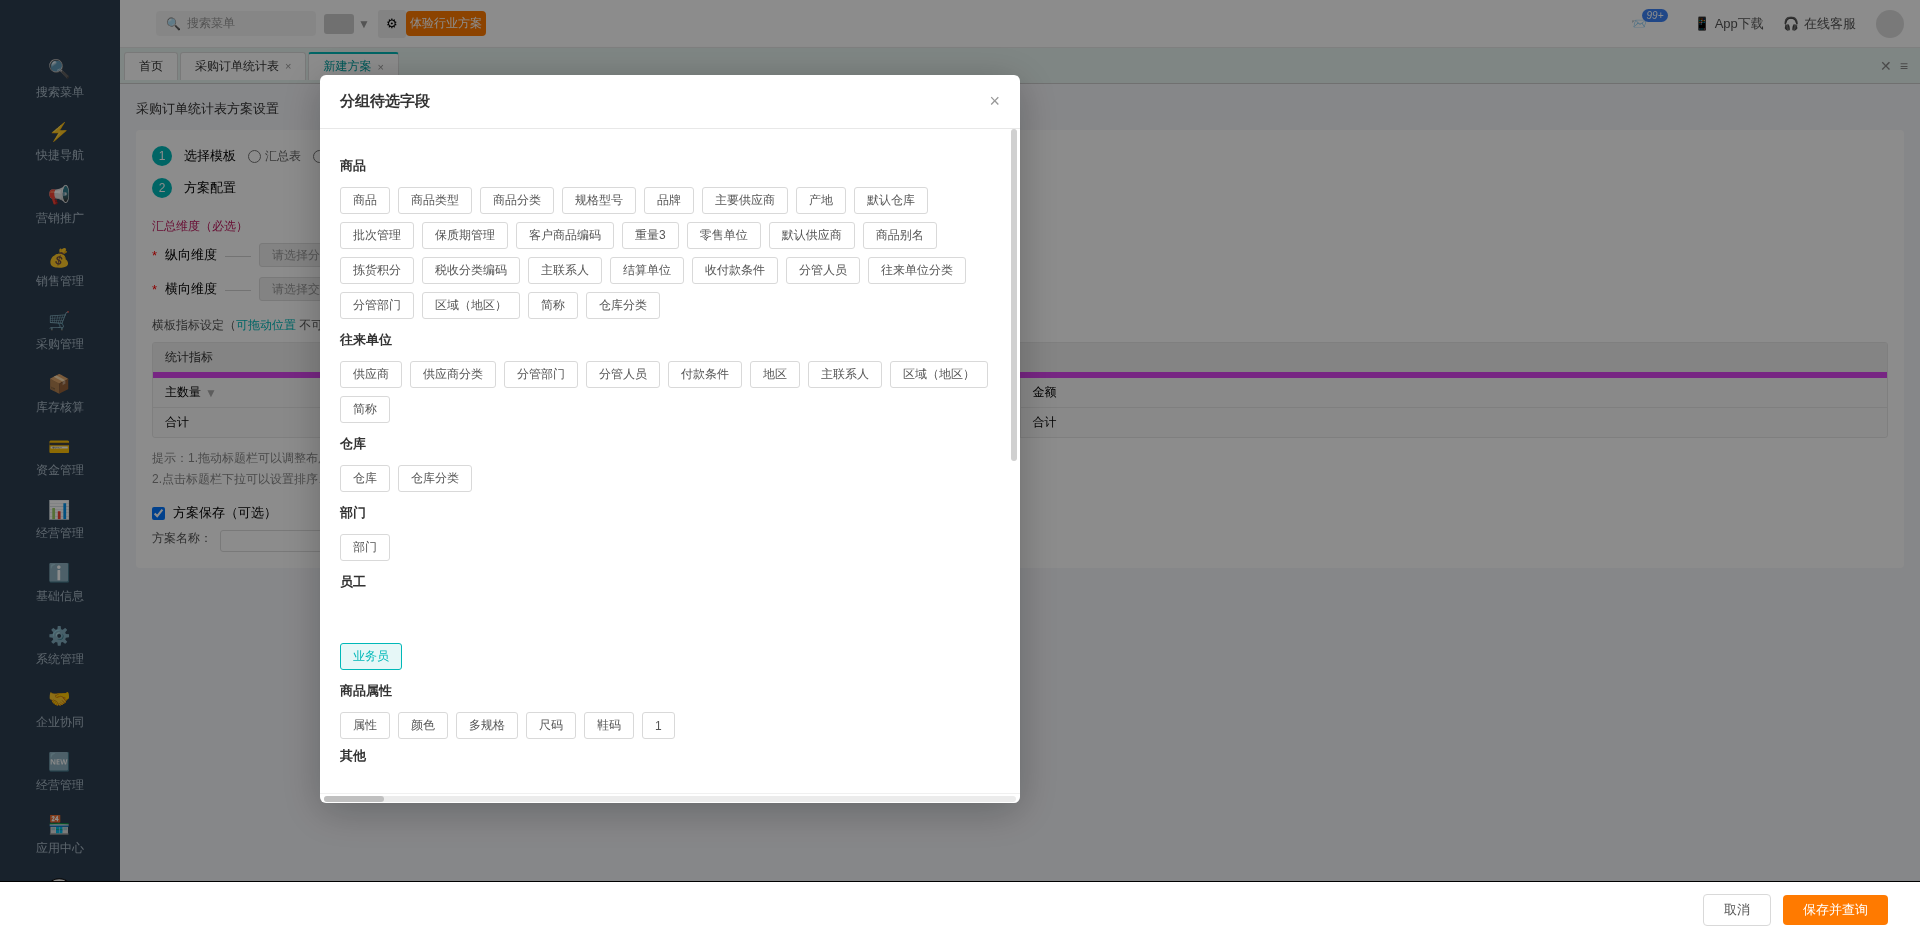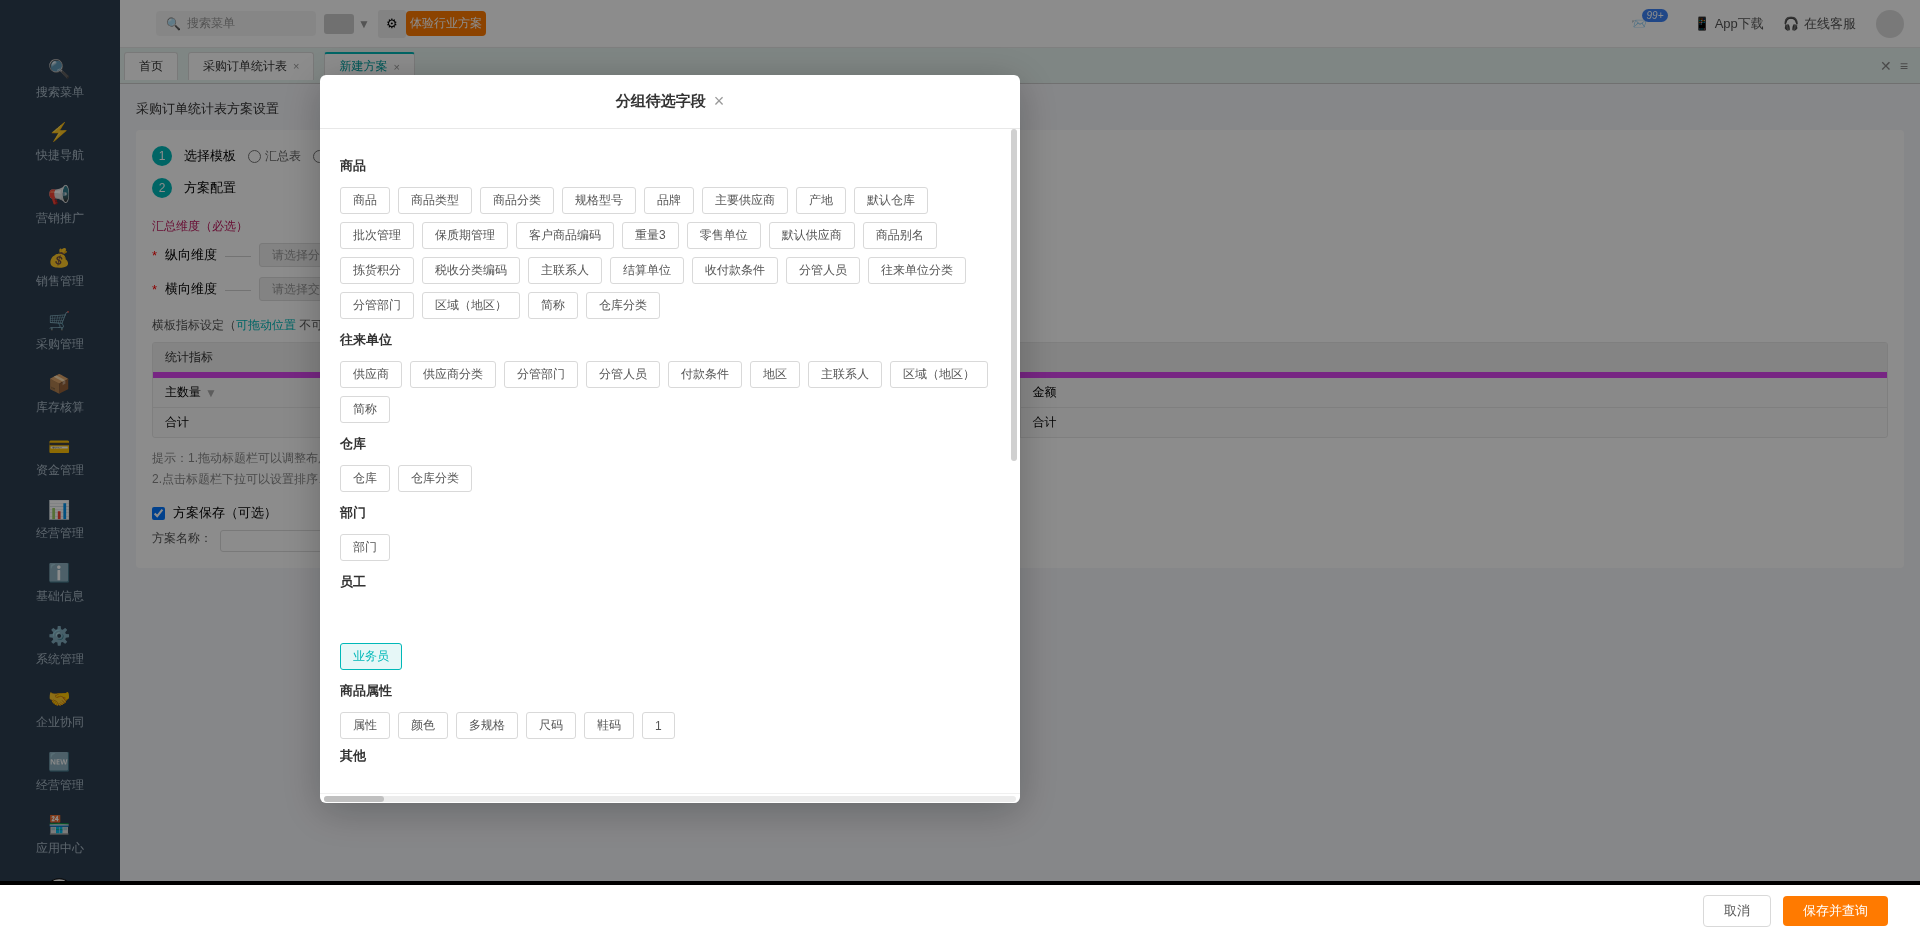--- a/index.html
+++ b/index.html
@@ -55,21 +55,20 @@
       padding: 1px 5px; position: relative; top: -8px; left: -6px; font-style: italic;
     }
 
     
     .tab-bar {
       position: fixed; top: 48px; left: 120px; right: 0; z-index: 99;
       background: #e8f4f0;
       display: flex; align-items: center;
       height: 36px; padding: 0 4px;
       border-bottom: 1px solid #ccc;
-      gap: 8px;
     }
     .tab-item {
       padding: 0 14px; height: 28px;
       display: flex; align-items: center; gap: 6px;
       background: #fff; border-radius: 3px 3px 0 0;
       margin-right: 2px; font-size: 12px; color: #333;
       cursor: pointer; border: 1px solid #ddd; border-bottom: none;
     }
     .tab-item.active { background: #fff; color: #00a0a0; border-top: 2px solid #00b8b8; }
     .tab-close { color: #999; font-size: 11px; cursor: pointer; }
@@ -104,21 +103,21 @@
     
     .modal {
       position: fixed; top: 80px; left: 50%; transform: translateX(-50%);
       width: 700px; background: #fff; border-radius: 6px;
       z-index: 1000; box-shadow: 0 8px 40px rgba(0,0,0,0.25);
       display: flex; flex-direction: column;
       max-height: calc(100vh - 120px);
     }
     .modal-header {
       padding: 16px 20px; border-bottom: 1px solid #e8e8e8;
-      display: flex; align-items: center; justify-content: center;
+      display: flex; align-items: center; justify-content: space-between;
       flex-shrink: 0;
       gap: 8px;
     }
     .modal-title { font-size: 15px; font-weight: bold; color: #333; }
     .modal-close { font-size: 18px; color: #999; cursor: pointer; background: none; border: none; }
     .modal-body {
       padding: 16px 20px;
       overflow-y: auto;
       flex: 1;
     }
@@ -147,21 +146,21 @@
     .step-row { display: flex; align-items: center; gap: 12px; margin-bottom: 12px; }
     .step-badge {
       width: 20px; height: 20px; border-radius: 50%;
       background: #00b8b8; color: white; font-size: 12px;
       display: flex; align-items: center; justify-content: center;
     }
 
     
     .modal-footer-area {
       position: fixed; bottom: 0; left: 0; right: 0;
-      height: 56px; background: #fff; border-top: 4px solid #000000;
+      height: 56px; background: #fff; border-top: 1px solid #000000;
       display: flex; align-items: center; justify-content: flex-end;
       padding: 0 32px; gap: 12px; z-index: 1001;
     }
     .btn-cancel {
       border: 1px solid #d9d9d9; border-radius: 4px;
       background: #fff; color: #555; font-size: 13px;
       padding: 6px 20px; cursor: pointer;
     }
     .btn-save {
       background: #ff7a00; border: none; border-radius: 4px;

